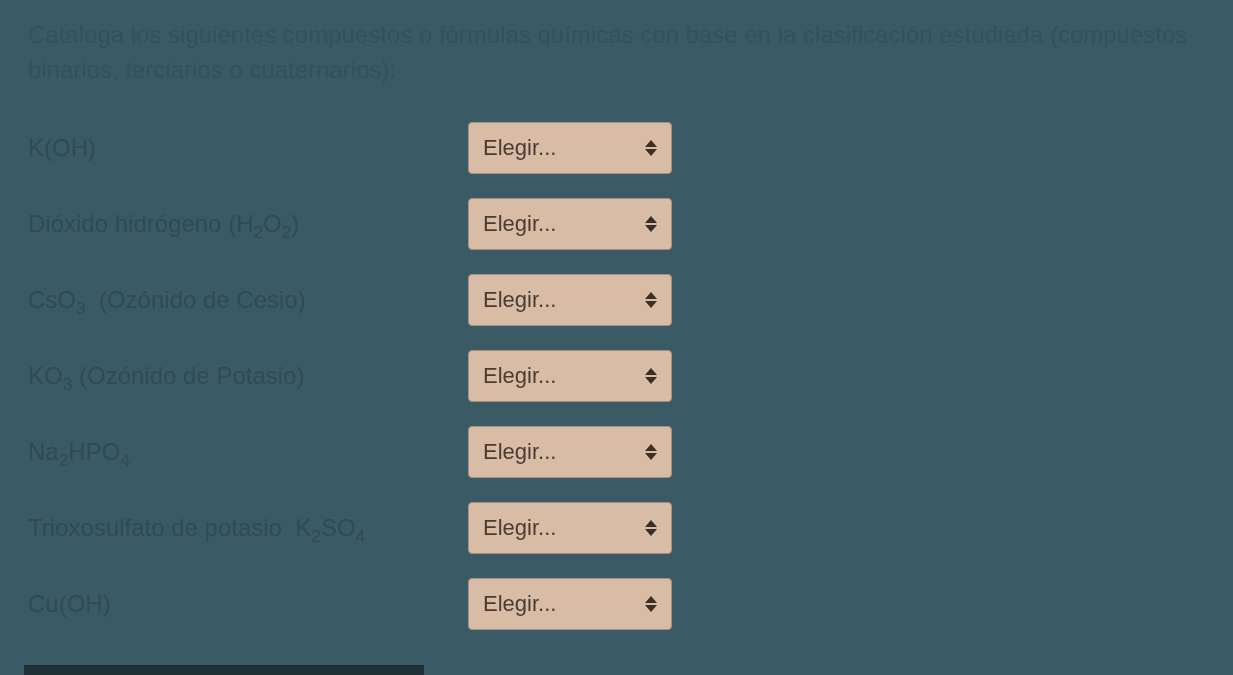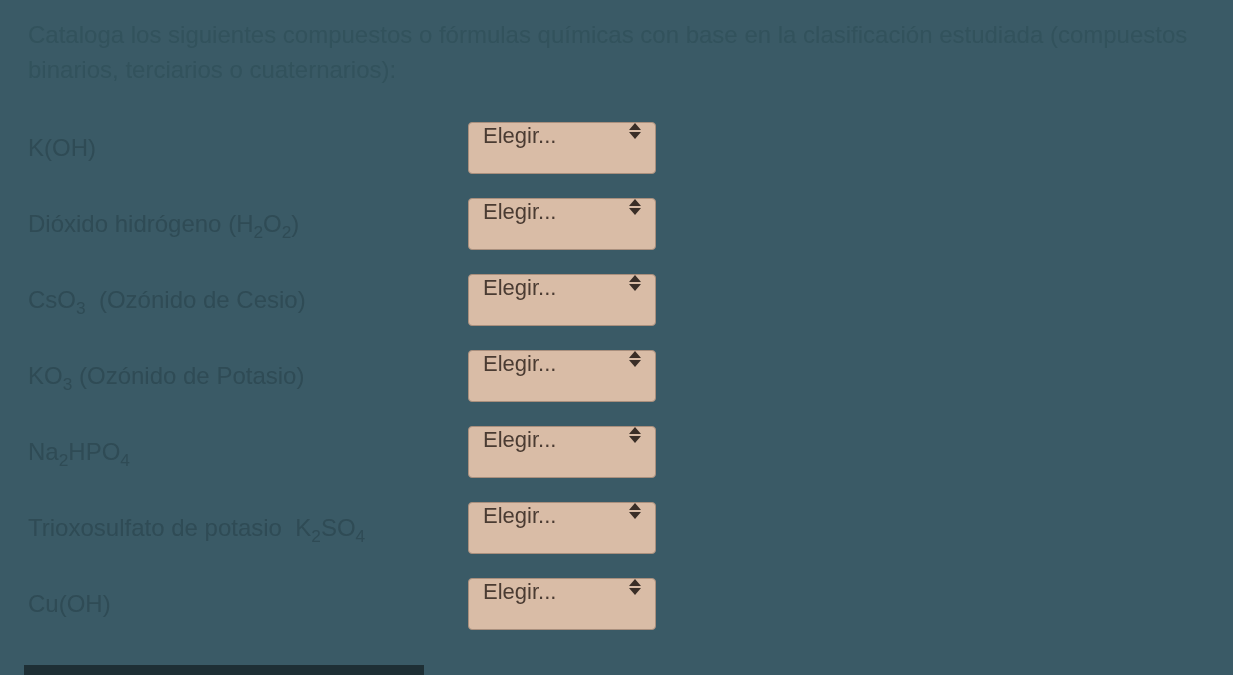--- a/index.html
+++ b/index.html
@@ -28,26 +28,27 @@
     font-size: 24px;
     color: #2f4b55;
     font-weight: 400;
   }
   .label sub {
     font-size: 0.72em;
     vertical-align: sub;
     line-height: 0;
   }
   .select {
-    width: 188px;
+    width: 204px;
     height: 52px;
     background: #d9bca6;
     border: 1px solid #a98f7d;
     border-radius: 4px;
     display: flex;
+    align-items: center;
     justify-content: space-between;
     padding: 0 14px;
     font-size: 22px;
     color: #4a3b32;
     cursor: pointer;
   }
   .select .placeholder {
     color: #4a3b32;
   }
   .sort-icon {

